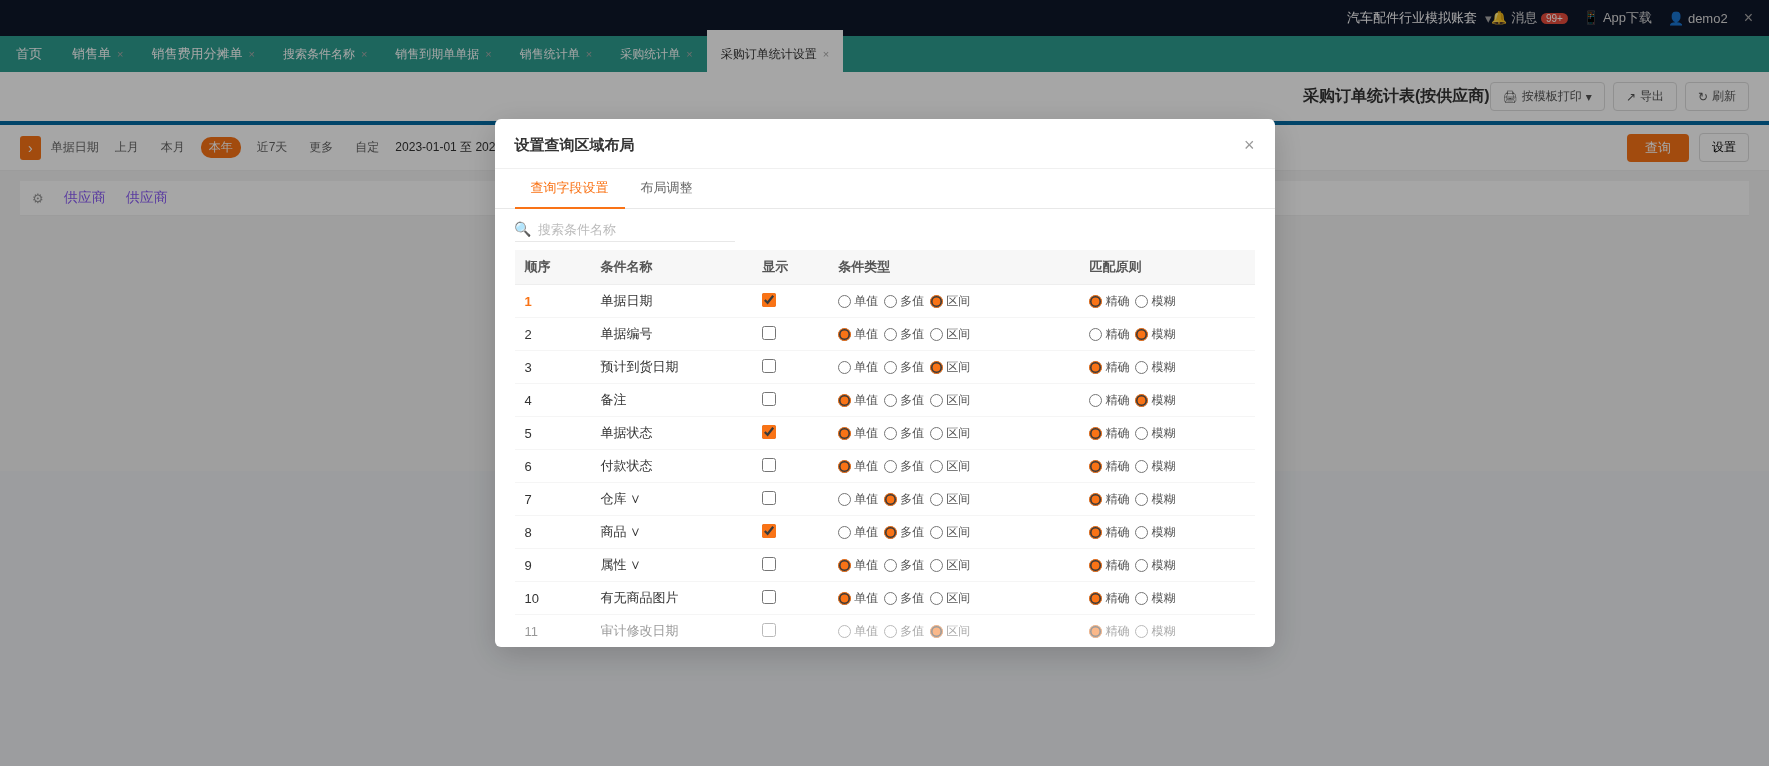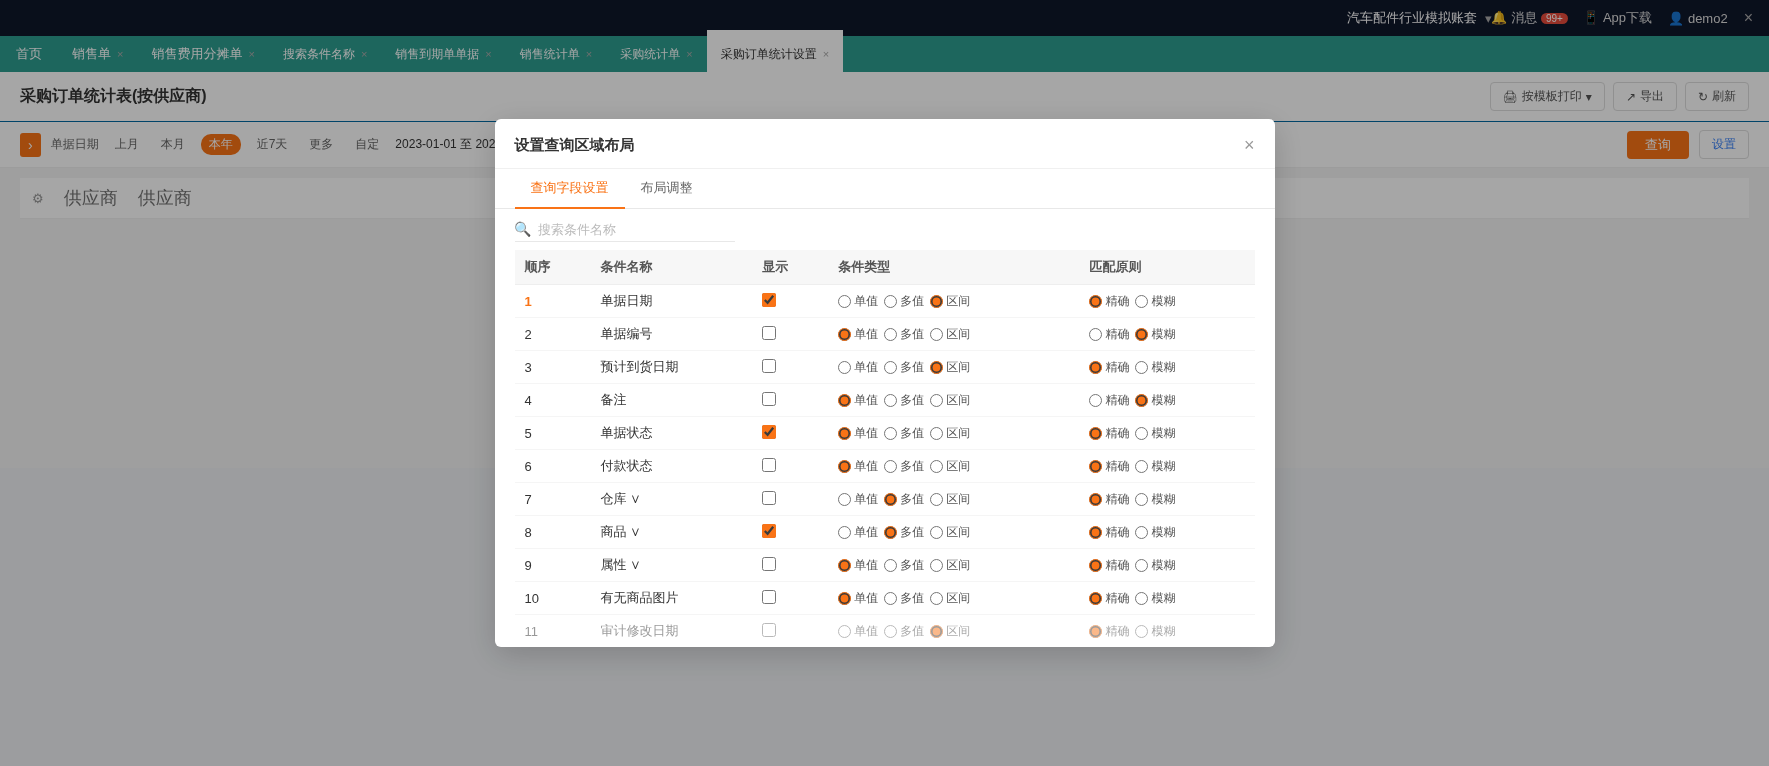--- a/index.html
+++ b/index.html
@@ -46,22 +46,22 @@
     }
     .tab-item .tab-close { margin-left: 6px; font-size: 11px; color: #aaa; }
     .tab-home { padding: 0 16px; }
 
     
     .page-header {
       background: #fff;
       padding: 10px 20px;
       display: flex;
       align-items: center;
-      justify-content: space-between;
-      border-bottom: 1px solid #0369a1;
+      justify-content: flex-end;
+      border-bottom: 4px solid #0369a1;
     }
     .page-title { font-size: 16px; font-weight: bold; color: #333; }
     .header-actions { display: flex; align-items: center; gap: 8px; }
 
     
     .filter-bar {
       background: #fff;
       padding: 8px 20px;
       display: flex;
       align-items: center;
@@ -82,21 +82,21 @@
     }
     .table-header {
       background: #fff;
       padding: 8px 12px;
       display: flex;
       align-items: center;
       gap: 20px;
       border-bottom: 1px solid #f0f0f0;
     }
     .gear-icon { color: #999; cursor: pointer; }
-    .col-header { font-size: 18px; color: #737373; font-weight: 500; }
+    .col-header { font-size: 14px; color: #8b5cf6; font-weight: 500; }
 
     
     .overlay {
       position: fixed;
       top: 0; left: 0; right: 0; bottom: 0;
       background: rgba(0,0,0,0.35);
       z-index: 100;
       display: flex;
       align-items: center;
       justify-content: center;
@@ -260,21 +260,21 @@
       cursor: pointer;
       font-size: 13px;
     }
     .btn-setting {
       background: none;
       border: 1px solid #ddd;
       border-radius: 4px;
       padding: 5px 12px;
       cursor: pointer;
       font-size: 12px;
-      color: #3b82f6;
+      color: #000000;
     }
   </style>
 </head>
 <body>
 
 <div class="top-bar">
   <div class="top-bar-left">
     <span class="logo-text">汽车配件行业模拟账套</span>
     <span style="color:#aaa; cursor:pointer;">▾</span>
   </div>

